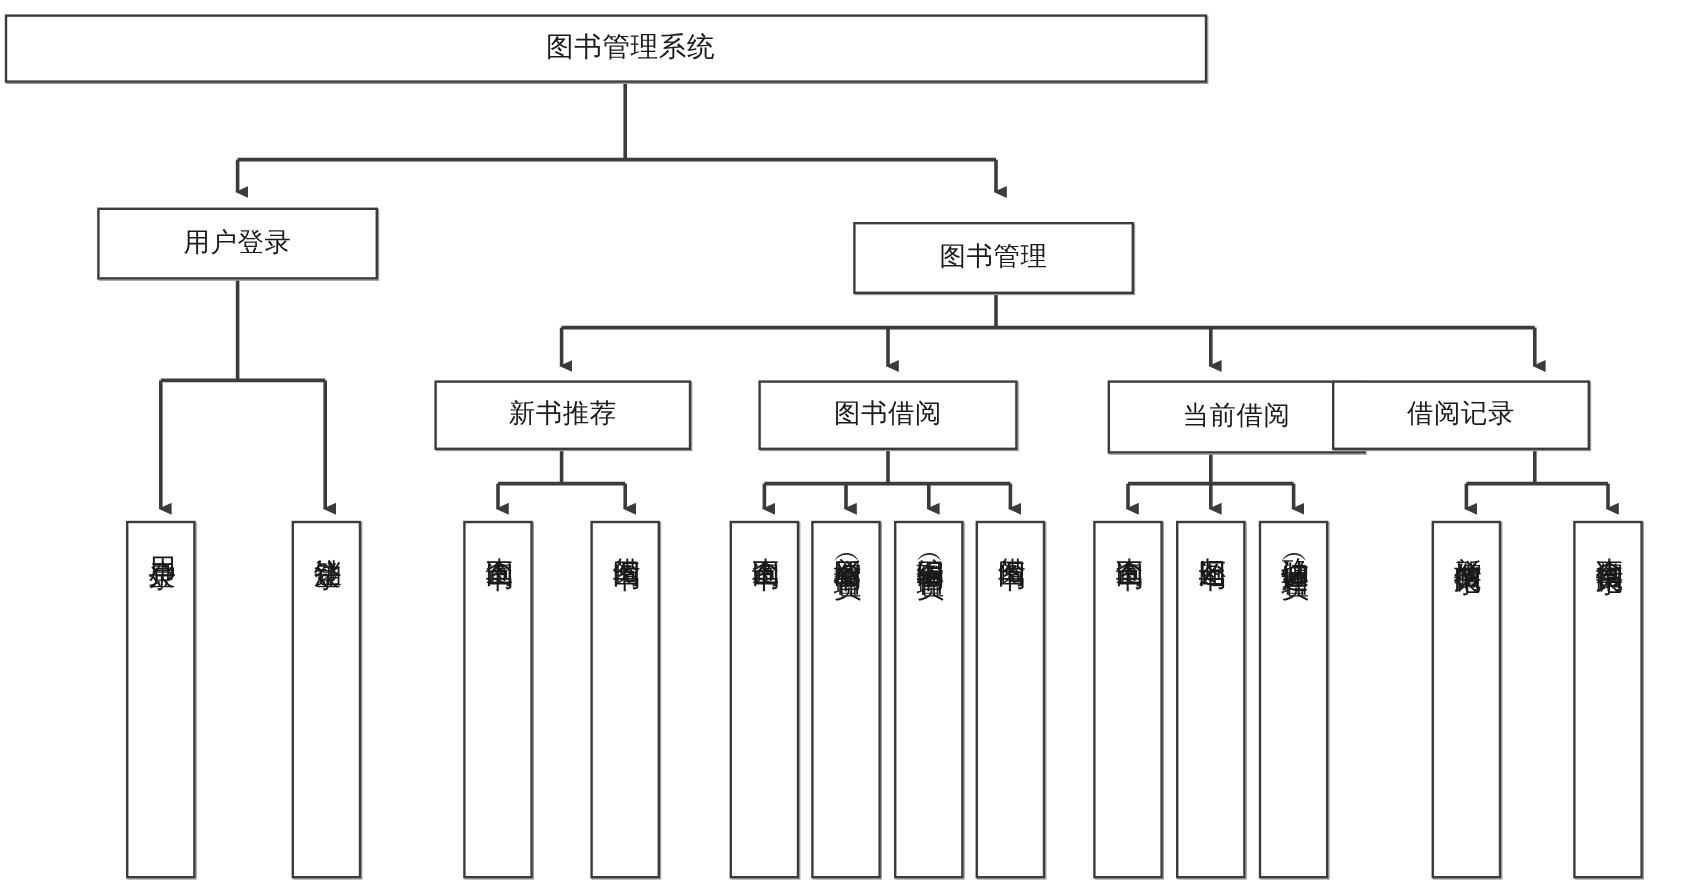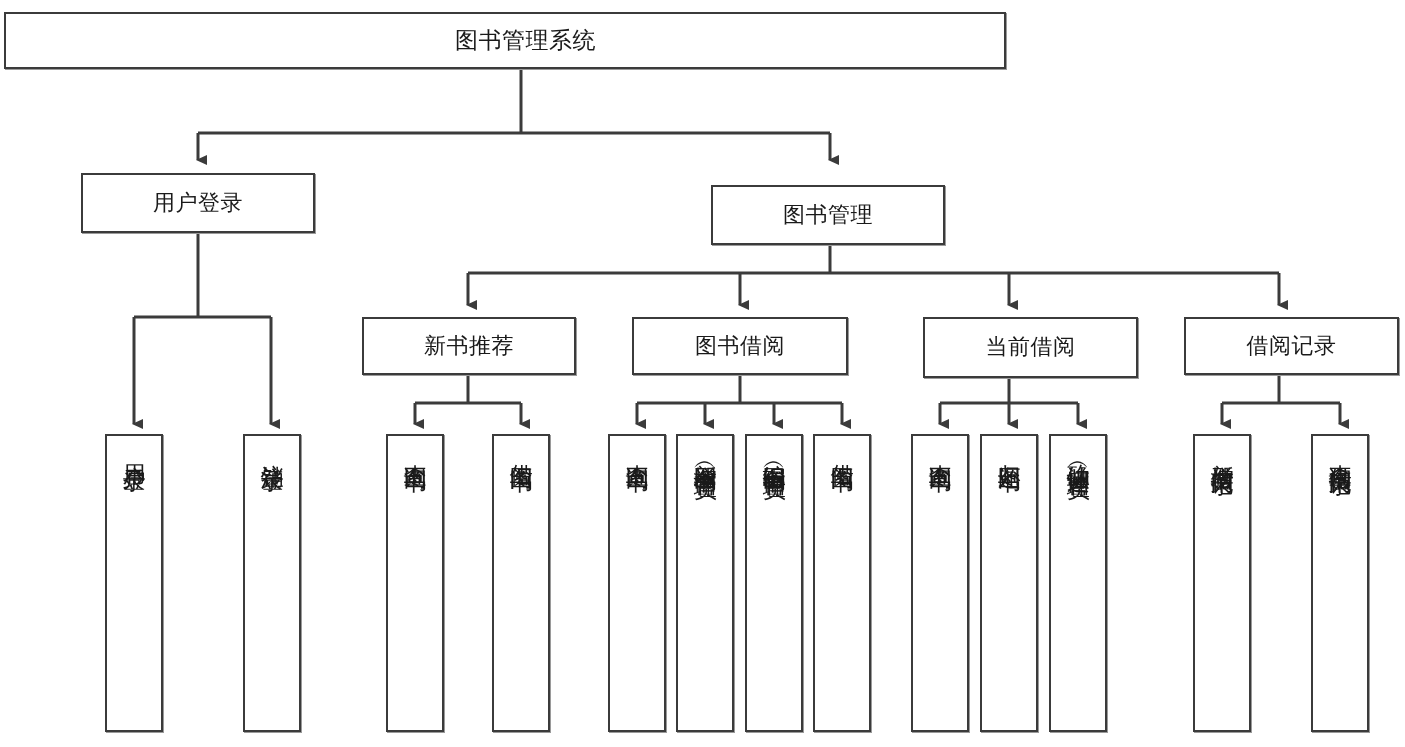--- a/index.html
+++ b/index.html
@@ -115,21 +115,21 @@
 
   <div class="node h-node" style="left:362px;top:317px;width:214px;height:58px;">
     <span class="lbl">新书推荐</span>
   </div>
   <div class="node h-node" style="left:632px;top:317px;width:216px;height:58px;">
     <span class="lbl">图书借阅</span>
   </div>
   <div class="node h-node" style="left:904px;top:317px;width:215px;height:61px;margin-left:19px;">
     <span class="lbl">当前借阅</span>
   </div>
-  <div class="node h-node" style="left:1184px;top:317px;width:215px;height:58px;">
+  <div class="node h-node" style="left:1110px;top:317px;width:215px;height:58px;">
     <span class="lbl">借阅记录</span>
   </div>
 
   <div class="node leaf" style="left:105px;top:434px;width:58px;height:298px;">
     <span class="lbl">用户登录</span>
   </div>
   <div class="node leaf" style="left:243px;top:434px;width:58px;height:298px;">
     <span class="lbl">注销登录</span>
   </div>
 

